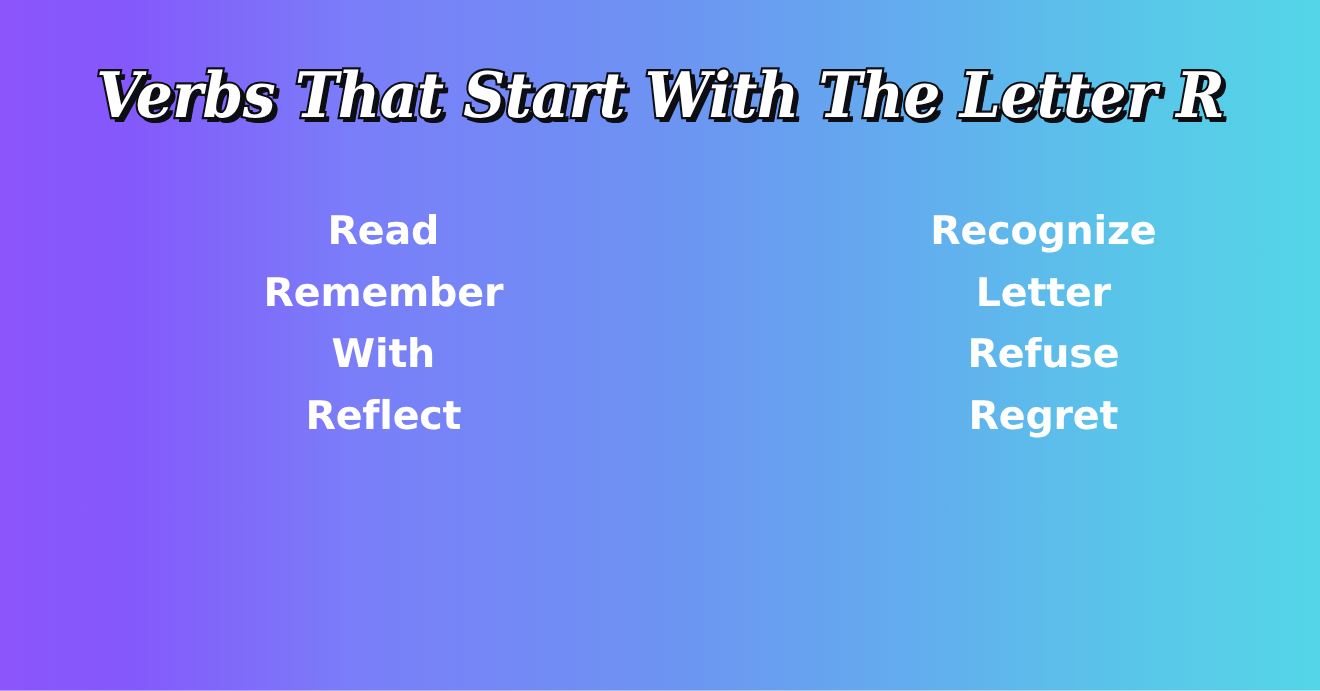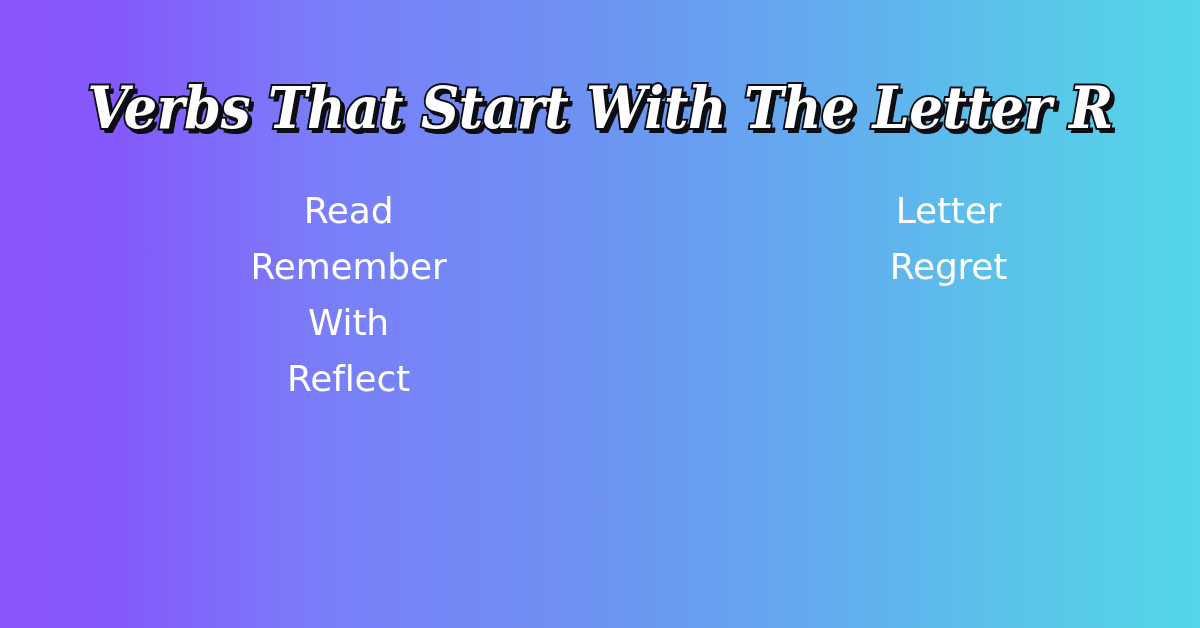--- a/index.html
+++ b/index.html
@@ -32,21 +32,20 @@
     overflow: hidden;
   }
 
   
   .title-wrap {
     position: absolute;
     top: 58px;
     left: 0;
     width: 1200px;
     text-align: center;
-    margin-top: 21px;
   }
 
   .poster-title {
     display: inline-block;
     font-family: "DejaVu Serif", "Liberation Serif", serif;
     font-size: 57px;
     line-height: 1.02;
     font-weight: 700;
     font-style: italic;
     letter-spacing: -0.5px;
@@ -79,21 +78,21 @@
     align-items: center;
   }
 
   .word-column.left  { width: 697px; }
   .word-column.right { width: 503px; }
 
   .word-item {
     font-family: "DejaVu Sans", "Liberation Sans", sans-serif;
     font-size: 36px;
     line-height: 56px;
-    font-weight: 400;
+    font-weight: 700;
     color: #ffffff;
     letter-spacing: -0.2px;
     white-space: nowrap;
   }
 </style>
 </head>
 <body>
 
 <div class="poster">
 
@@ -104,19 +103,21 @@
   <div class="columns">
 
     <div class="word-column left">
       <div class="word-item">Read</div>
       <div class="word-item">Remember</div>
       <div class="word-item">With</div>
       <div class="word-item">Reflect</div>
     </div>
 
     <div class="word-column right">
+      <div class="word-item">Recognize</div>
       <div class="word-item">Letter</div>
+      <div class="word-item">Refuse</div>
       <div class="word-item">Regret</div>
     </div>
 
   </div>
 
 </div>
 
 </body></html>

